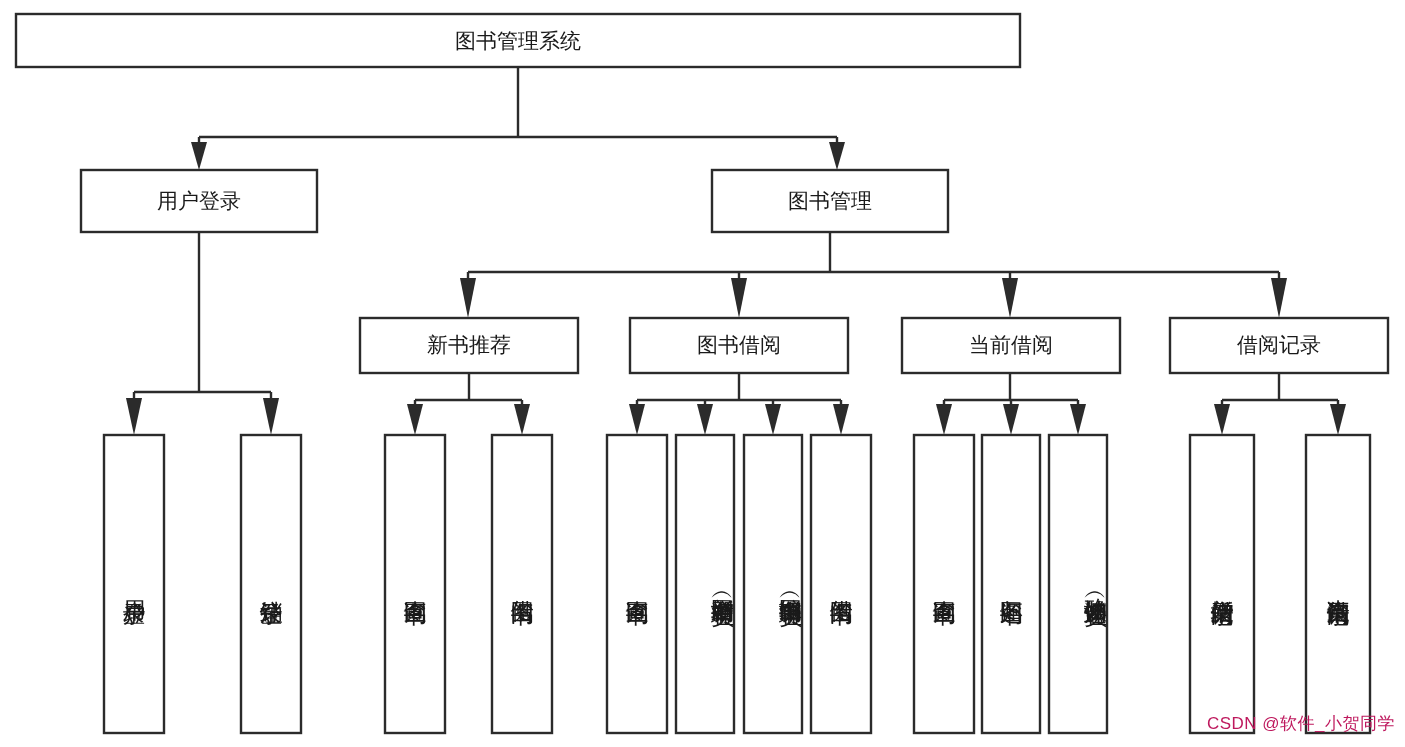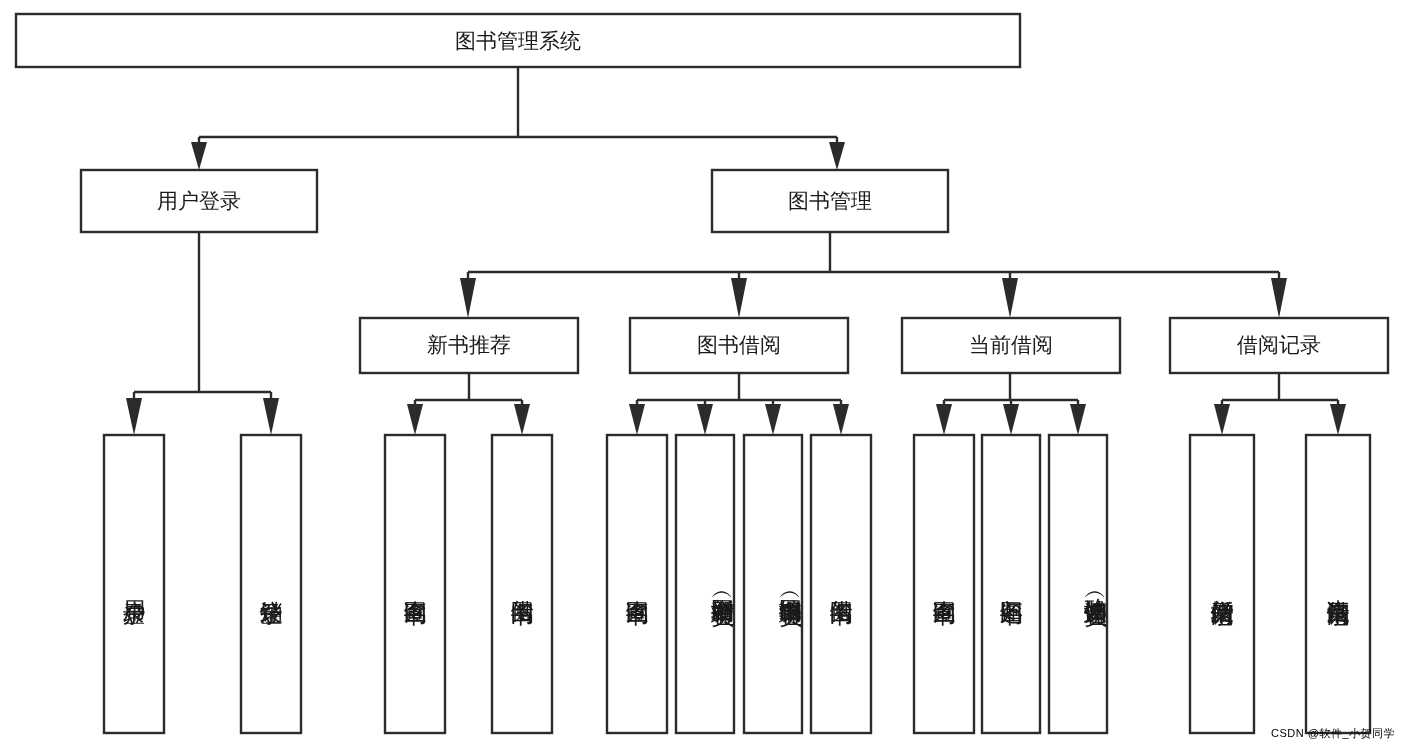--- a/index.html
+++ b/index.html
@@ -62,24 +62,24 @@
     display: flex;
     align-items: center;
     justify-content: center;
     text-align: center;
     pointer-events: none;
     user-select: none;
   }
   .watermark {
     position: absolute;
     right: 10px;
-    bottom: 6px;
-    font-family: "Liberation Sans", "DejaVu Sans", sans-serif;
-    font-size: 11px;
-    color: #000000;
+    bottom: 12px;
+    font-family: "Liberation Sans", "DejaVu Sans", sans-serif;
+    font-size: 17px;
+    color: #be185d;
     letter-spacing: 0.5px;
     white-space: nowrap;
   }
 </style>
 </head>
 <body>
 
 <div id="diagram-root">
 
   <svg class="flow-svg" viewBox="0 0 1405 747" xmlns="http://www.w3.org/2000/svg">

